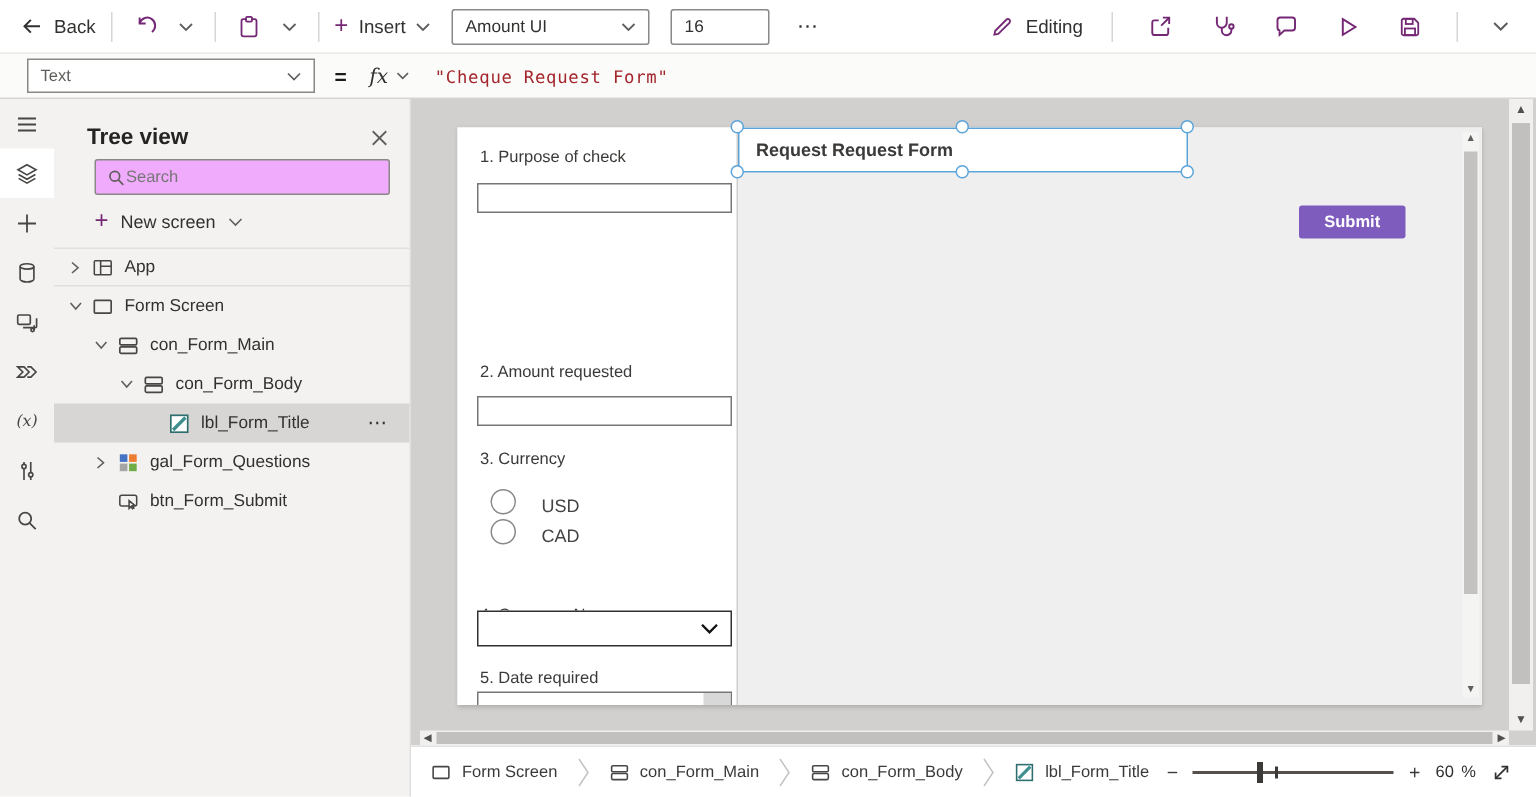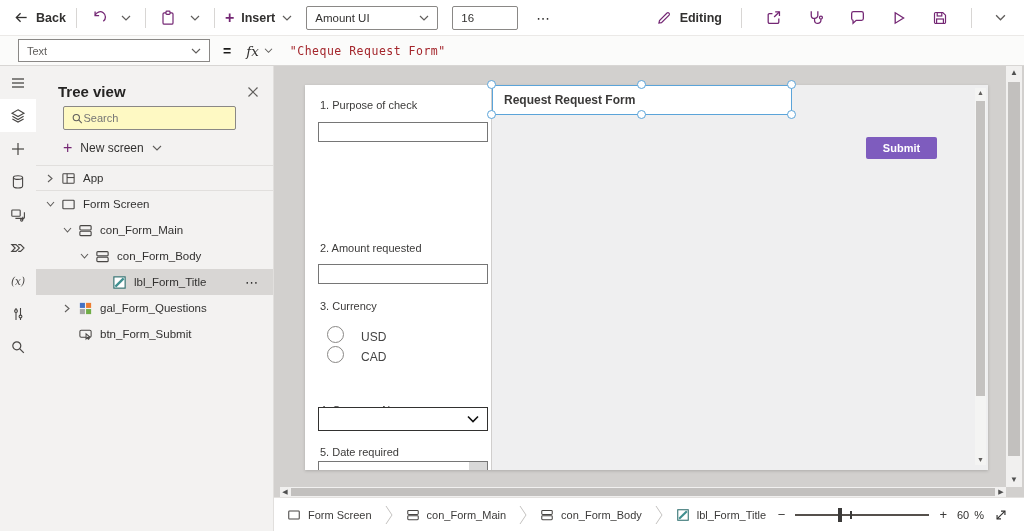--- a/index.html
+++ b/index.html
@@ -3,21 +3,21 @@
 <meta charset="utf-8">
 <style>
   * { margin:0; padding:0; box-sizing:border-box; }
   html,body { width:1024px; height:531px; overflow:hidden; background:#fff;
     font-family:"Liberation Sans","DejaVu Sans",sans-serif; }
   svg { display:block; }
 
   
   #topbar { position:absolute; left:0; top:0; width:1024px; height:36px; background:#fff;
     border-bottom:1px solid #ebe9e7; display:flex; align-items:center; }
-  .tb-item { display:flex; align-items:center; gap:7px; color:#323130; font-size:12.5px;font-weight:bold; }
+  .tb-item { display:flex; align-items:center; gap:7px; color:#323130; font-size:12.5px; }
   .tb-div { width:1px; height:20px; background:#d8d6d4; margin:0 10px; }
   .chev { flex:none; }
   #back-btn { margin-left:14px; }
   .icon-btn { display:flex; align-items:center; justify-content:center; padding:0 4px; }
   .font-box { height:24px; border:1px solid #8a8886; border-radius:2px; background:#fff;
     display:flex; align-items:center; font-size:11.5px; color:#323130; padding:0 8px; }
   #font-family-box { width:132px; margin-left:14px; justify-content:space-between; }
   #font-size-box { width:66px; margin-left:14px; }
   #tb-overflow { margin-left:18px; font-size:14px; color:#323130; letter-spacing:1px; }
   #tb-right { margin-left:auto; display:flex; align-items:center; gap:17px; padding-right:14px;text-align:center; }
@@ -42,21 +42,21 @@
   #rail-gear { position:absolute; left:0; top:464px; }
 
   
   #treepanel { position:absolute; left:36px; top:66px; width:238px; height:465px; background:#f3f2f1;
     border-right:1px solid #e1dfdd; }
   #tp-header { margin:17px 14px 0 22px; display:flex; align-items:center; justify-content:space-between; }
   #tp-title { font-size:15px; font-weight:bold; color:#252423; }
   #tp-tabs { margin:9px 0 0 22px; display:flex; gap:18px; height:24px; }
   .tp-tab { font-size:12.5px; color:#605e5c; padding-bottom:6px; }
   .tp-tab.active { color:#242424; font-weight:bold; border-bottom:2px solid #742774; }
-  #tp-search { margin:6px 0 0 27px; width:173px; height:24px; background:#fef9c3; border:1px solid #8a8886;
+  #tp-search { margin:6px 0 0 27px; width:197px; height:24px; background:#f0abfc; border:1px solid #8a8886;
     border-radius:2px; display:flex; align-items:center; padding:0 7px; gap:0; }
   #tp-search input { border:none; outline:none; width:150px; font-size:11px; color:#323130; background:transparent; }
   #tp-search input::placeholder { color:#767676; }
   #new-screen { margin:7px 0 6px 27px; height:22px; display:flex; align-items:center; gap:8px; }
   #new-screen .plus { color:#742774; font-size:16px; font-weight:400; line-height:16px; }
   #new-screen .lbl { font-size:12px; color:#323130; }
   .tree-row { height:26px; display:flex; align-items:center; font-size:11.5px; color:#323130; }
   .tree-row .tchev { width:12px; margin-right:4px; flex:none; display:flex; justify-content:center; }
   .tree-row .spacer { width:16px; flex:none; }
   .tree-row .ticon { width:16px; margin-right:7px; flex:none; display:flex; justify-content:center; }

